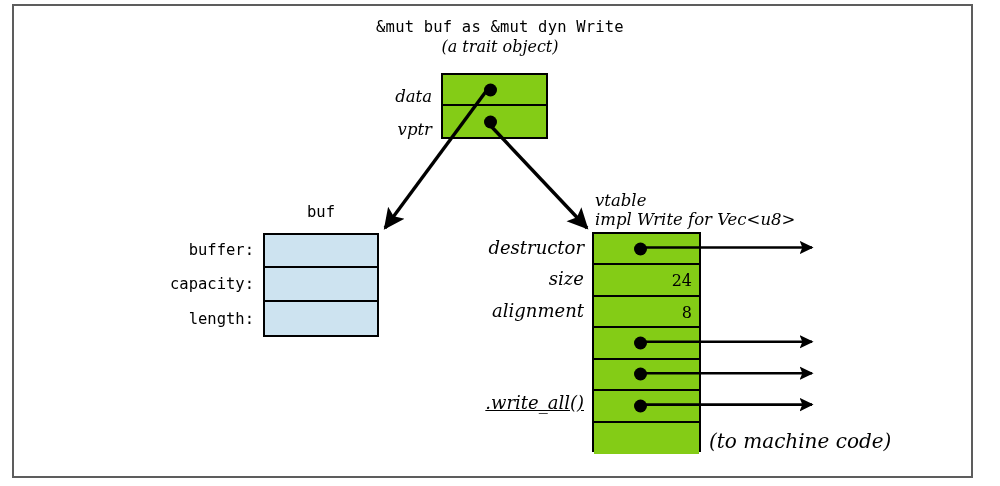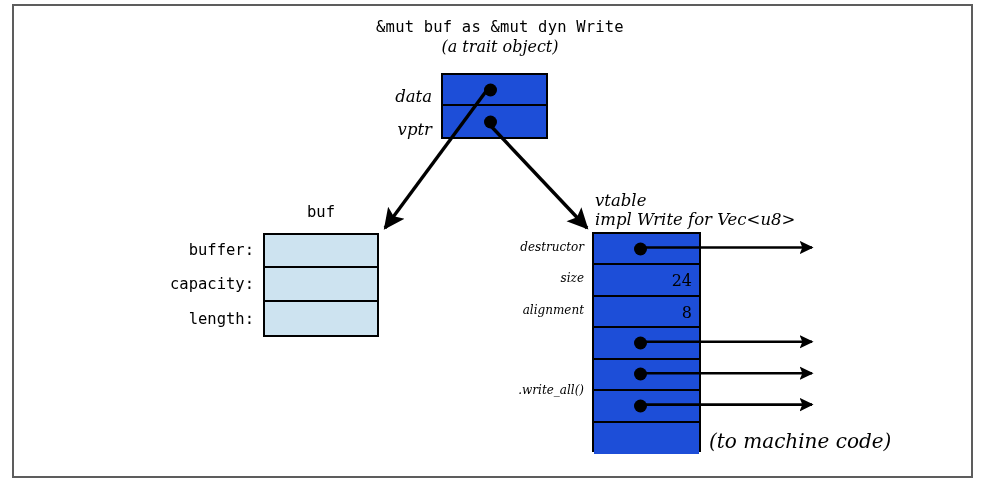--- a/index.html
+++ b/index.html
@@ -33,21 +33,21 @@
   
   .mono {
     font-family: "DejaVu Sans Mono", "Liberation Mono", monospace;
     font-size: 15px;
     color: #000;
     white-space: pre;
   }
   .ital {
     font-family: "DejaVu Serif", "Liberation Serif", serif;
     font-style: italic;
-    font-size: 12px;
+    font-size: 18px;
     color: #000;
     white-space: pre;
   }
 
   
   #title-block {
     position: absolute;
     left: 0; top: 18px;
     width: 1000px;
     text-align: center;
@@ -73,21 +73,21 @@
   .box {
     position: absolute;
     border: 2.6px solid #000;
     box-sizing: border-box;
     background: #8fc0e0;
   }
   .row {
     position: relative;
     box-sizing: border-box;
     border-bottom: 2.6px solid #000;
-    background: #1d4ed8;
+    background: #84cc16;
   }
   .row:last-child { border-bottom: none; }
 
   
   #traitobj-box {
     left: 441px;
     top: 73px;
     width: 107px;
     height: 66px;
   }
@@ -214,21 +214,21 @@
     <div class="row"></div>
     <div class="row"></div>
   </div>
 
   <div class="caption-ital" style="left:595px; top:191px;">vtable</div>
   <div class="caption-ital" style="left:595px; top:210px;">impl Write for Vec&lt;u8&gt;</div>
 
   <div class="label-right ital" style="left:430px; top:232px;  width:154px; line-height:31.4px;">destructor</div>
   <div class="label-right ital" style="left:430px; top:294.9px; width:154px; line-height:31.4px;">alignment</div>
   <div class="label-right ital" style="left:430px; top:263.4px; width:154px; line-height:31.4px;">size</div>
-  <div class="label-right ital" style="left:430px; top:375px; width:154px; line-height:31.4px;">.write_all()</div>
+  <div class="label-right ital" style="left:430px; top:387px; width:154px; line-height:31.4px;text-decoration:underline;">.write_all()</div>
 
   <div class="box" id="vtable-box">
     <div class="row">
       <span class="dot" style="left:40px;"></span>
     </div>
     <div class="row">
       <span class="cell-value">24</span>
     </div>
     <div class="row">
       <span class="cell-value">8</span>

